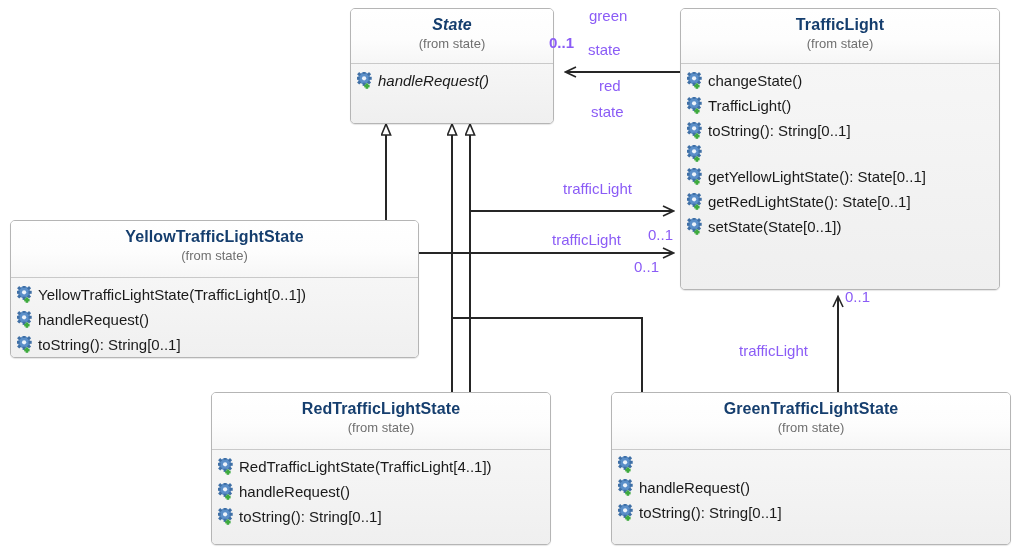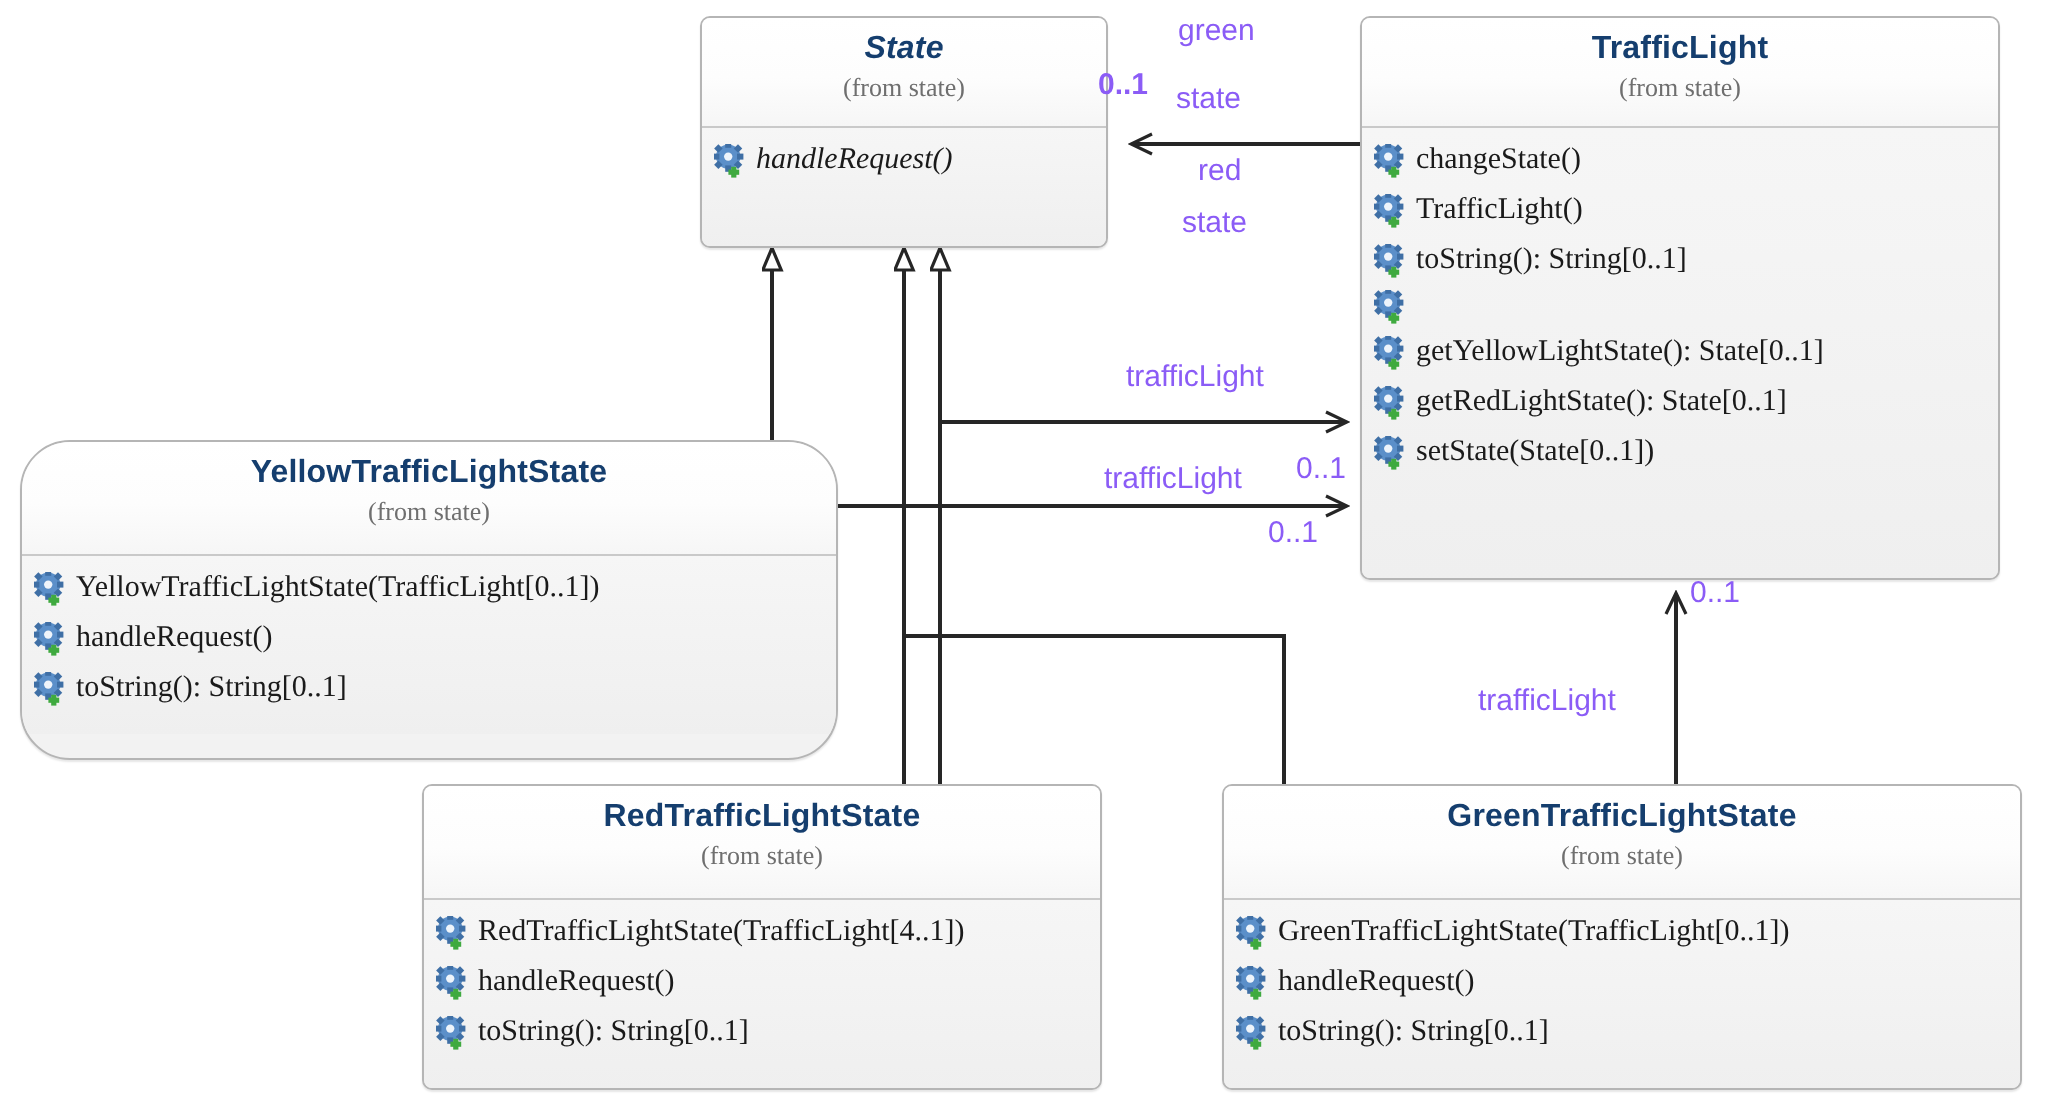--- a/index.html
+++ b/index.html
@@ -51,21 +51,20 @@
     letter-spacing: 0.1px;
   }
   .uml-name.italic {
     font-style: italic;
   }
   .uml-from {
     display: block;
     color: #6f6f6f;
     font-size: 13px;
     line-height: 17px;
-    font-family: Liberation Serif, serif;
   }
   .uml-body {
     box-sizing: border-box;
     background: linear-gradient(to bottom, #f6f6f6 0%, #efefef 100%);
     padding: 4px 0 4px 0;
   }
   .uml-op {
     display: flex;
     align-items: center;
     padding: 2px 6px 2px 6px;
@@ -79,21 +78,21 @@
   }
   .op-icon {
     flex: 0 0 auto;
     width: 17px;
     height: 17px;
     margin-right: 4px;
     position: relative;
     display: inline-block;
   }
   .op-icon svg { display: block; }
-  .op-label { display: inline-block; font-family: Liberation Serif, serif; }
+  .op-label { display: inline-block; }
 
   .edge-label {
     position: absolute;
     font-size: 15px;
     line-height: 17px;
     color: #8b5cf6;
     white-space: nowrap;
   }
   .edge-label.mult {
     font-size: 15px;
@@ -344,21 +343,21 @@
                 <rect x="8.6" y="11.4" width="2.6" height="5.4" fill="#3faa3f"></rect>
                 <rect x="7.2" y="12.8" width="5.4" height="2.6" fill="#3faa3f"></rect>
               </g>
             </svg>
         </span>
         <span class="op-label">setState(State[0..1])</span>
       </div>
     </div>
   </div>
 
-  <div class="uml-class" style="left:10px; top:220px; width:409px; height:160px;border-radius:25px;">
+  <div class="uml-class" style="left:10px; top:220px; width:409px; height:138px;">
     <div class="uml-header" style="height:57px;">
       <span class="uml-name">YellowTrafficLightState</span>
       <span class="uml-from">(from state)</span>
     </div>
     <div class="uml-body" style="height:89px;">
       <div class="uml-op">
         <span class="op-icon">
           <svg width="17" height="17" viewBox="0 0 17 17">
               <g transform="translate(7.1,6.3)">
                 <circle cx="0" cy="0" r="6.1" fill="#5b8fc9"></circle>
@@ -541,21 +540,20 @@
                   <rect x="-6.4" y="2.6" width="3" height="3" transform="rotate(-45 -4.9 4.1)"></rect>
                 </g>
                 <circle cx="0" cy="0" r="2.1" fill="#eef4fb"></circle>
               </g>
               <g>
                 <rect x="8.6" y="11.4" width="2.6" height="5.4" fill="#3faa3f"></rect>
                 <rect x="7.2" y="12.8" width="5.4" height="2.6" fill="#3faa3f"></rect>
               </g>
             </svg>
         </span>
-        <span class="op-label">GreenTrafficLightState(TrafficLight[0..1])</span>
       </div>
       <div class="uml-op">
         <span class="op-icon">
           <svg width="17" height="17" viewBox="0 0 17 17">
               <g transform="translate(7.1,6.3)">
                 <circle cx="0" cy="0" r="6.1" fill="#5b8fc9"></circle>
                 <g fill="#3f6fa5">
                   <rect x="-1.5" y="-7.6" width="3" height="3.2"></rect>
                   <rect x="-1.5" y="4.4" width="3" height="3.2"></rect>
                   <rect x="-7.6" y="-1.5" width="3.2" height="3"></rect>

